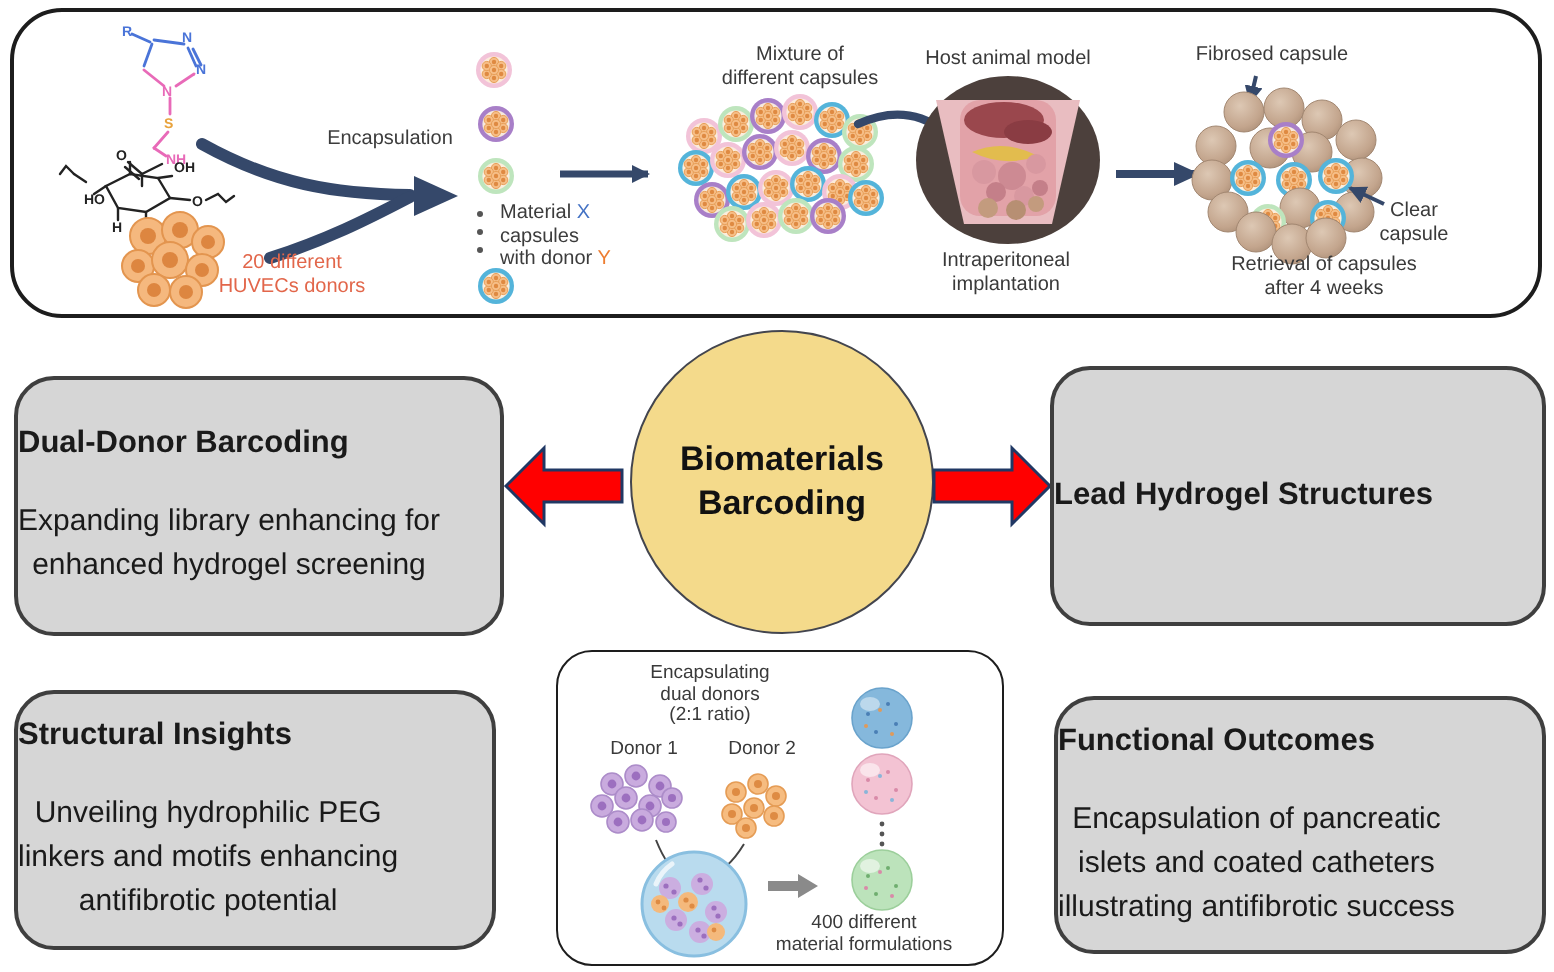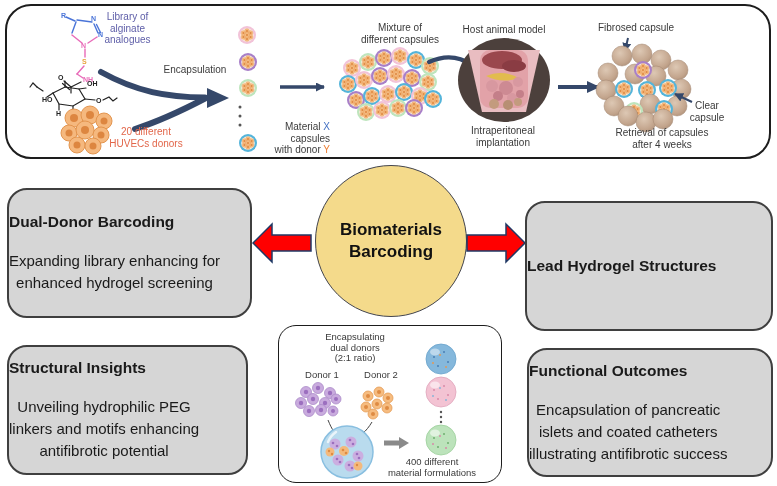--- a/index.html
+++ b/index.html
@@ -134,23 +134,20 @@
       <text x="68" y="77" fill="#e86ab8">NH</text>
       <text x="43" y="75" fill="#222">O</text>
       <text x="72" y="81" fill="#222">OH</text>
       <text x="27" y="97" fill="#222">HO</text>
       <text x="81" y="98" fill="#222">O</text>
       <text x="41" y="111" fill="#222">H</text>
       <text x="55" y="112" fill="#222">H</text>
     </g>
   </svg>
 
-  <div class="abs lbl purple" style="left:85px;top:11px;width:85px;">Library of
-alginate
-analogues</div>
 
   <div class="abs lbl" style="left:150px;top:64px;width:90px;font-size:10px;color:#3c3c3c;">Encapsulation</div>
 
   <svg class="abs" style="left:95px;top:70px;" width="140" height="62" viewBox="0 0 140 62">
     <path d="M6,2 C42,22 72,27 110,27.5" stroke="#35486a" stroke-width="6" fill="none" stroke-linecap="round"></path>
     <path d="M40,59 C68,50 88,40 110,28.5" stroke="#35486a" stroke-width="6" fill="none" stroke-linecap="round"></path>
     <path d="M112,18 L134,28 L112,38 Z" fill="#35486a"></path>
   </svg>
 
   <svg class="abs" style="left:60px;top:106px;" width="56" height="50" viewBox="0 0 56 50">
@@ -184,21 +181,21 @@
     <use href="#cap-u" x="20" y="40"></use>
     <use href="#cap-g" x="20" y="66"></use>
     <g fill="#555">
         <circle cx="12" cy="85" r="1.5"></circle>
         <circle cx="12" cy="94" r="1.5"></circle>
         <circle cx="12" cy="103" r="1.5"></circle>
       </g>
     <use href="#cap-b" x="20" y="121"></use>
   </svg>
 
-  <div class="abs" style="left:250px;top:101px;width:80px;font-size:10px;line-height:11.5px;text-align:right;color:#3c3c3c;margin-top:20px;">
+  <div class="abs" style="left:250px;top:101px;width:80px;font-size:10px;line-height:11.5px;text-align:left;color:#3c3c3c;">
     <div><span>Material </span><span class="blue-x">X</span></div>
     <div>capsules</div>
     <div><span>with donor </span><span class="orange-y">Y</span></div>
   </div>
 
   <svg class="abs" style="left:278px;top:80px;" width="58" height="14">
     <line x1="2" y1="7" x2="46" y2="7" stroke="#35486a" stroke-width="3.4" marker-end="url(#mS)"></line>
   </svg>
 
   <div class="abs lbl" style="left:352px;top:22px;width:96px;">Mixture of
@@ -314,21 +311,21 @@
 
   <div class="abs circle" style="left:315px;top:165px;width:150px;height:150px;">
     <div>Biomaterials
 Barcoding</div>
   </div>
 
   <svg class="abs" style="left:466px;top:221px;" width="60" height="44">
     <polygon points="59,22 40,3 40,14 1,14 1,30 40,30 40,41" fill="#ff0000" stroke="#203864" stroke-width="1.5"></polygon>
   </svg>
 
-  <div class="abs gbox" style="left:525px;top:183px;width:248px;height:130px;margin-top:18px;">
+  <div class="abs gbox" style="left:525px;top:183px;width:248px;height:130px;">
     <div class="btitle">Lead Hydrogel Structures</div>
   </div>
 
   <div class="abs gbox" style="left:7px;top:345px;width:241px;height:130px;">
     <div class="btitle">Structural Insights</div>
     <div class="bbody">Unveiling hydrophilic PEG
 linkers and motifs enhancing
 antifibrotic potential</div>
   </div>
 

